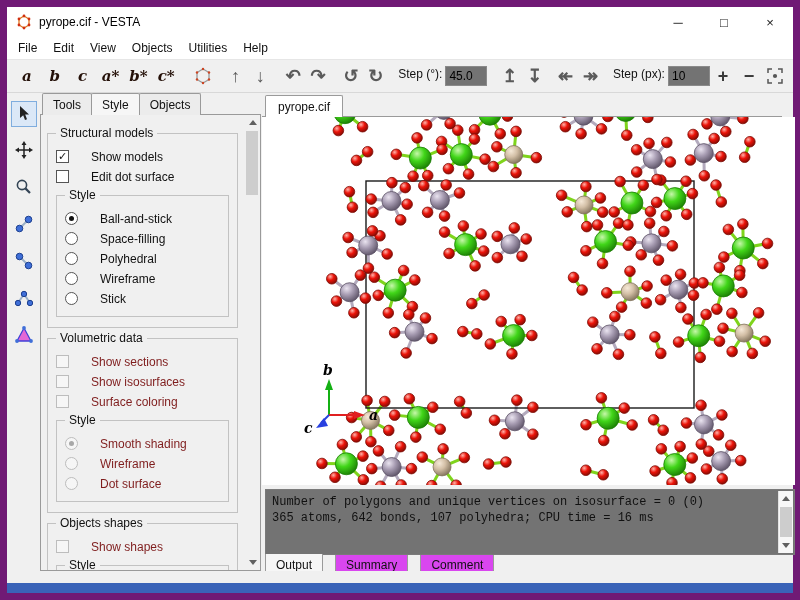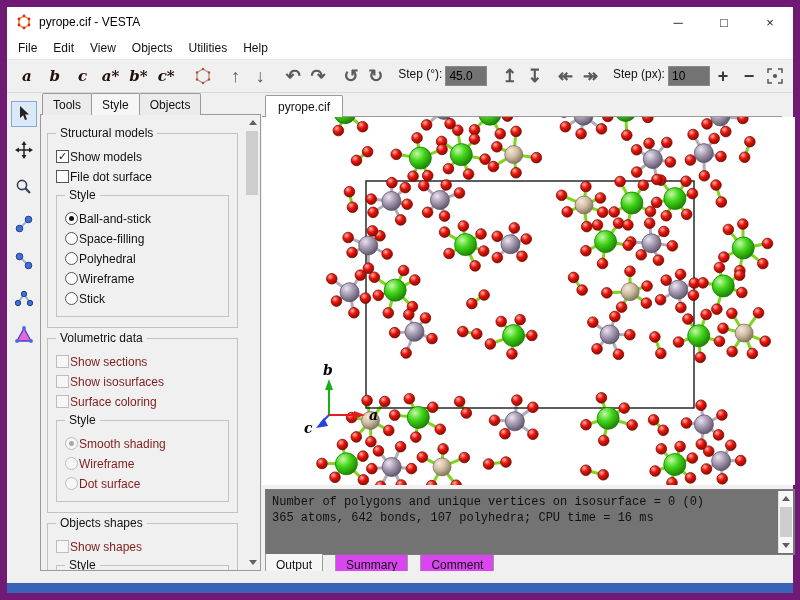--- a/index.html
+++ b/index.html
@@ -35,21 +35,21 @@
 
 
 .side-panel{position:absolute;left:33px;top:86px;width:221px;bottom:22px}
 .panel-tabs{position:relative;z-index:2;height:22px;display:flex;padding-left:2px}
 .ptab{height:22px;padding:4px 10px 0;border:1px solid #9a9a9a;border-bottom:none;background:#ececec;margin-right:-1px;border-radius:2px 2px 0 0;margin-bottom:-1px}
 .ptab.active{background:#f6f6f6;z-index:3;position:relative}
 .panel-body{position:absolute;left:0;top:21px;right:0;bottom:0;border:1px solid #9a9a9a;background:#f0f0f0;overflow:hidden;padding:8px 18px 0 2px}
 .groupbox{position:relative;border:1px solid #c2c2c2;margin:10px 4px 6px;padding:12px 6px 6px}
 .groupbox.inner{margin:10px 2px 4px}
 .gb-title{position:absolute;top:-8px;left:8px;background:#f0f0f0;padding:0 4px;white-space:nowrap}
-.row{display:flex;align-items:center;gap:1px;margin:2px 2px 3px;height:17px}
+.row{display:flex;align-items:center;gap:22px;margin:2px 2px 3px;height:17px}
 .lbl{white-space:nowrap}
 .lbl.disabled{color:#7f1d1d}
 .cbox{width:13px;height:13px;border:1px solid #555;background:#fff;display:inline-flex;align-items:center;justify-content:center;flex:0 0 13px}
 .cbox.checked::after{content:"✓";font-size:11px;color:#111;line-height:1}
 .cbox.disabled{border-color:#bdbdbd;background:#f6f6f6}
 .rb{width:13px;height:13px;border:1px solid #555;border-radius:50%;background:#fff;position:relative;flex:0 0 13px}
 .rb.selected::after{content:"";position:absolute;left:3px;top:3px;width:5px;height:5px;border-radius:50%;background:#111}
 .rb.disabled{border-color:#bdbdbd;background:#f6f6f6}
 .rb.selected.disabled::after{background:#a8a8a8}
 
@@ -225,21 +225,21 @@
     <div class="panel-body">
 
       <div class="groupbox">
         <div class="gb-title">Structural models</div>
         <label class="row">
           <span class="cbox checked"></span>
           <span class="lbl">Show models</span>
         </label>
         <label class="row">
           <span class="cbox"></span>
-          <span class="lbl">File dot surface</span>
+          <span class="lbl">Edit dot surface</span>
         </label>
         <div class="groupbox inner">
           <div class="gb-title">Style</div>
           <label class="row">
             <span class="rb selected"></span>
             <span class="lbl">Ball-and-stick</span>
           </label>
           <label class="row">
             <span class="rb"></span>
             <span class="lbl">Space-filling</span>

